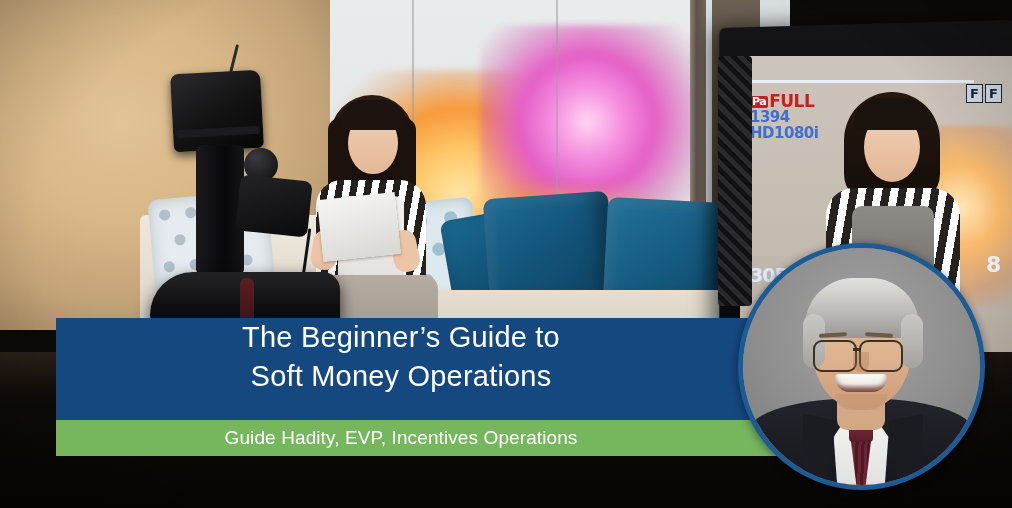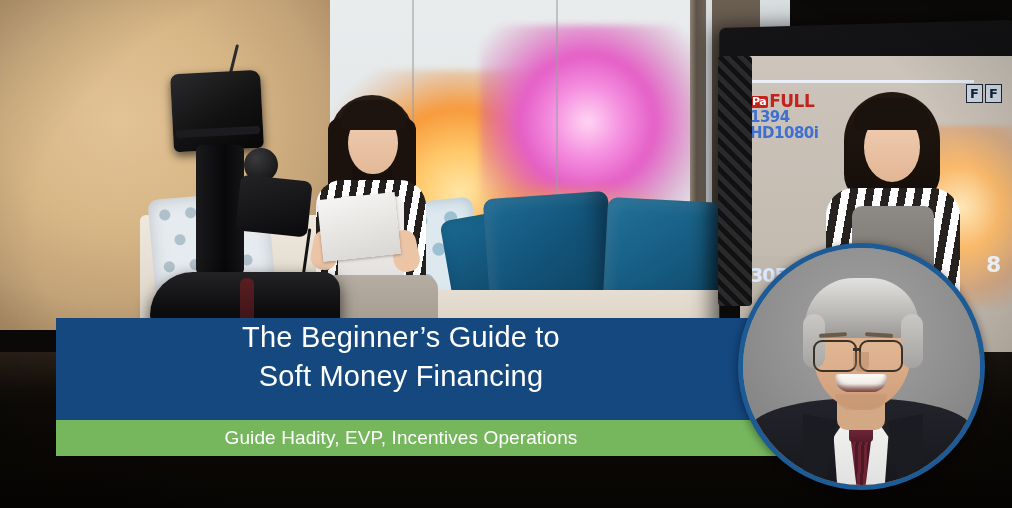--- a/index.html
+++ b/index.html
@@ -560,21 +560,21 @@
     <div class="foreground-dark"></div>
     <div class="fg-table"></div>
     <div class="vignette"></div>
   </div>
 
   <div class="banner-blue"></div>
   <div class="banner-green"></div>
 
   <div class="banner-title">
     <div>The Beginner’s Guide to</div>
-    <div>Soft Money Financing</div>
+    <div>Soft Money Operations</div>
   </div>
 
   <div class="banner-subtitle">Guide Hadity, EVP, Incentives Operations</div>
 
   <div class="headshot">
     <div class="hs-bg"></div>
     <div class="hs-suit"></div>
     <div class="hs-shirt"></div>
     <div class="hs-lapel-l"></div>
     <div class="hs-lapel-r"></div>

